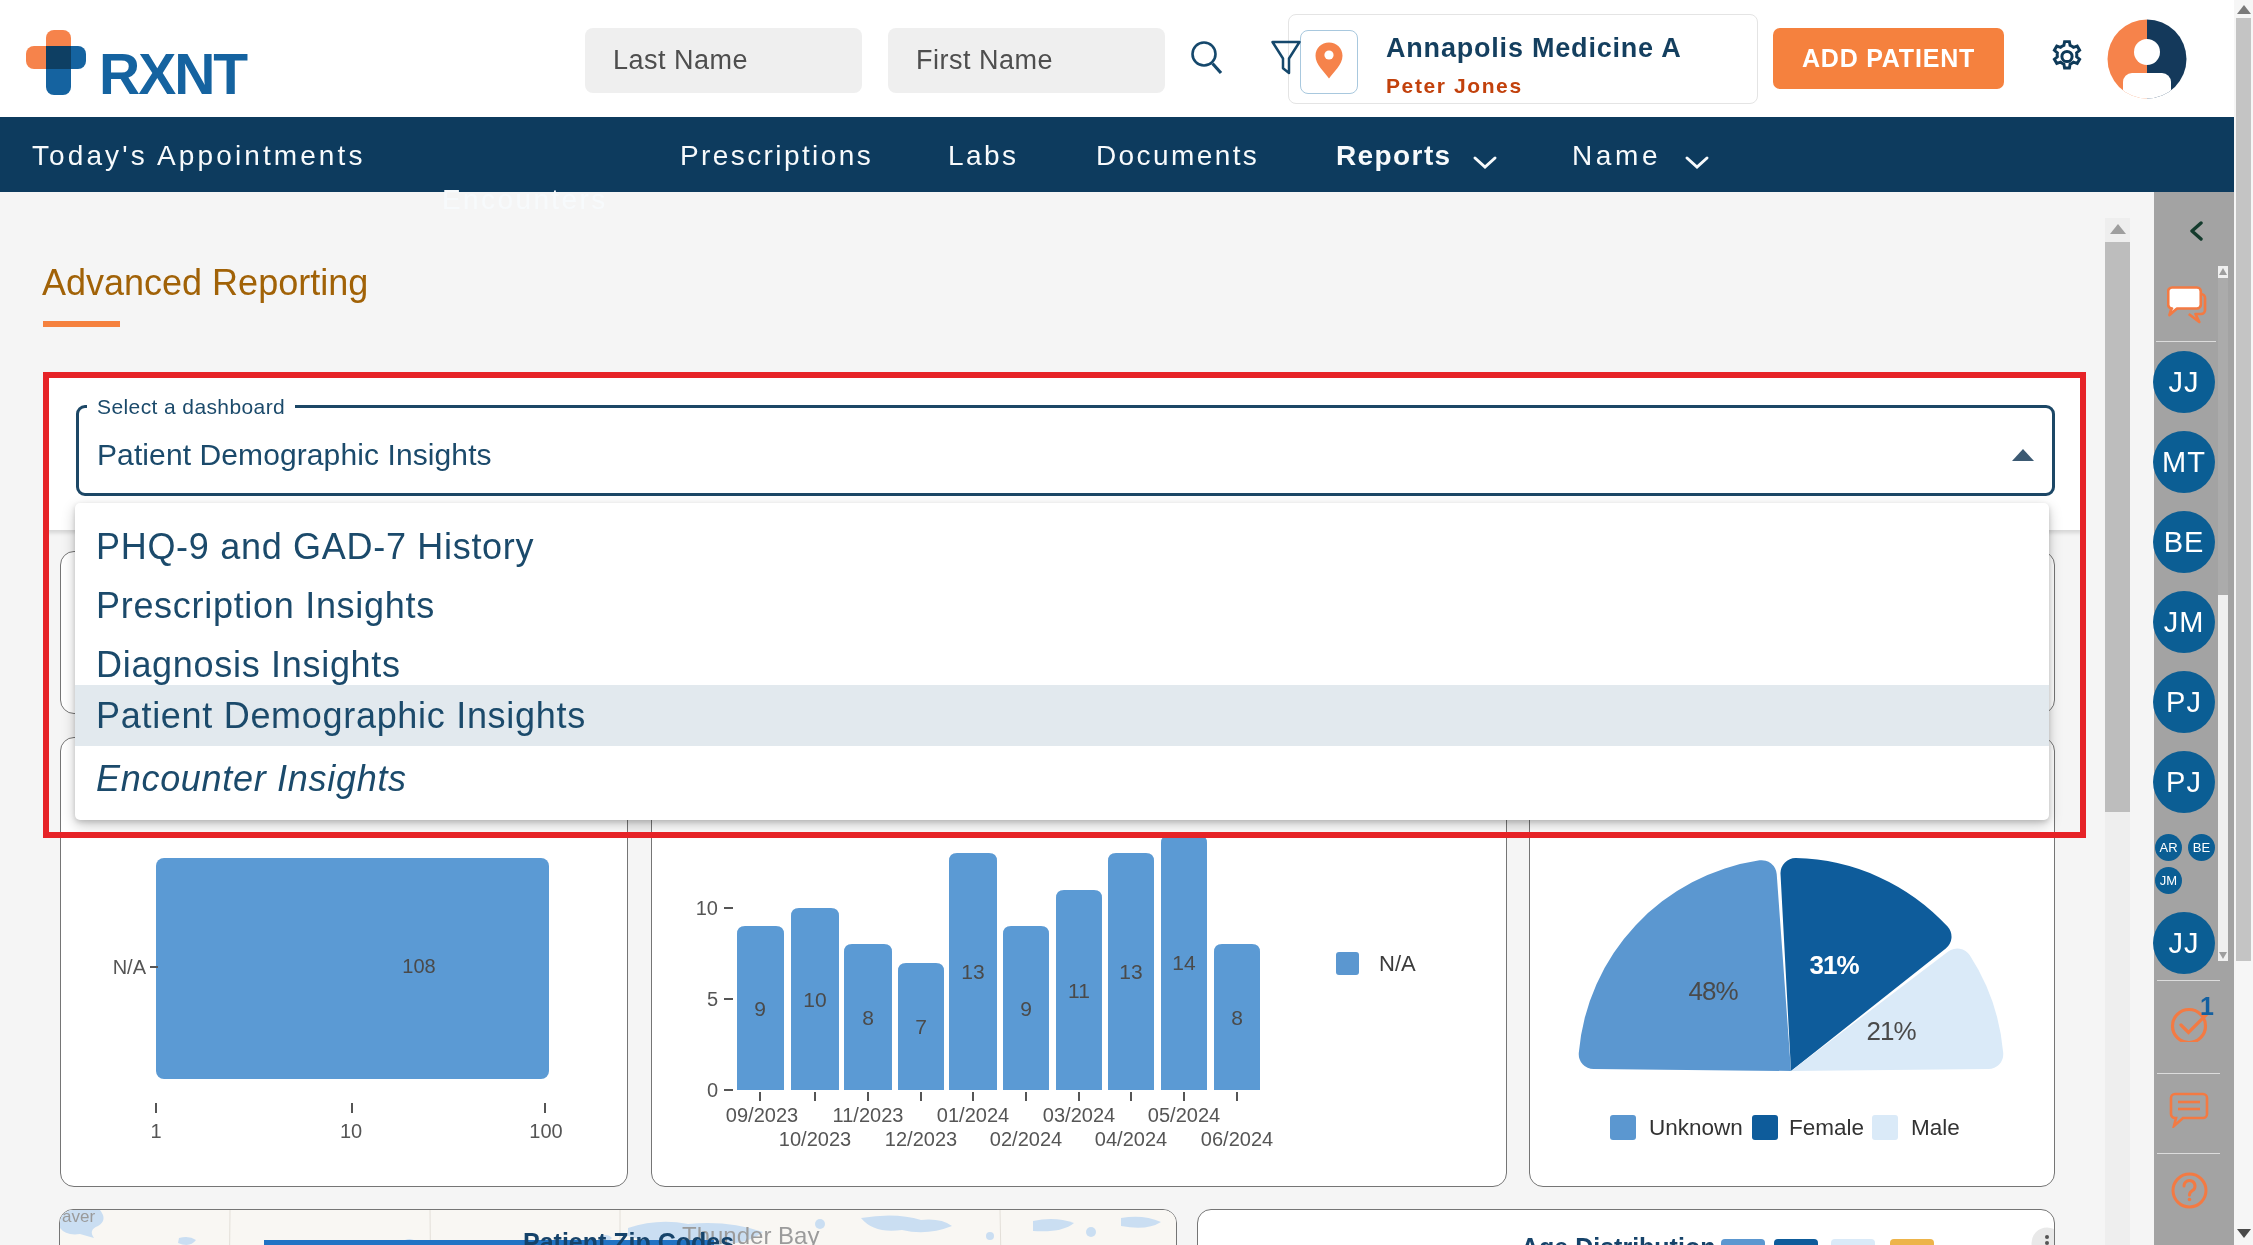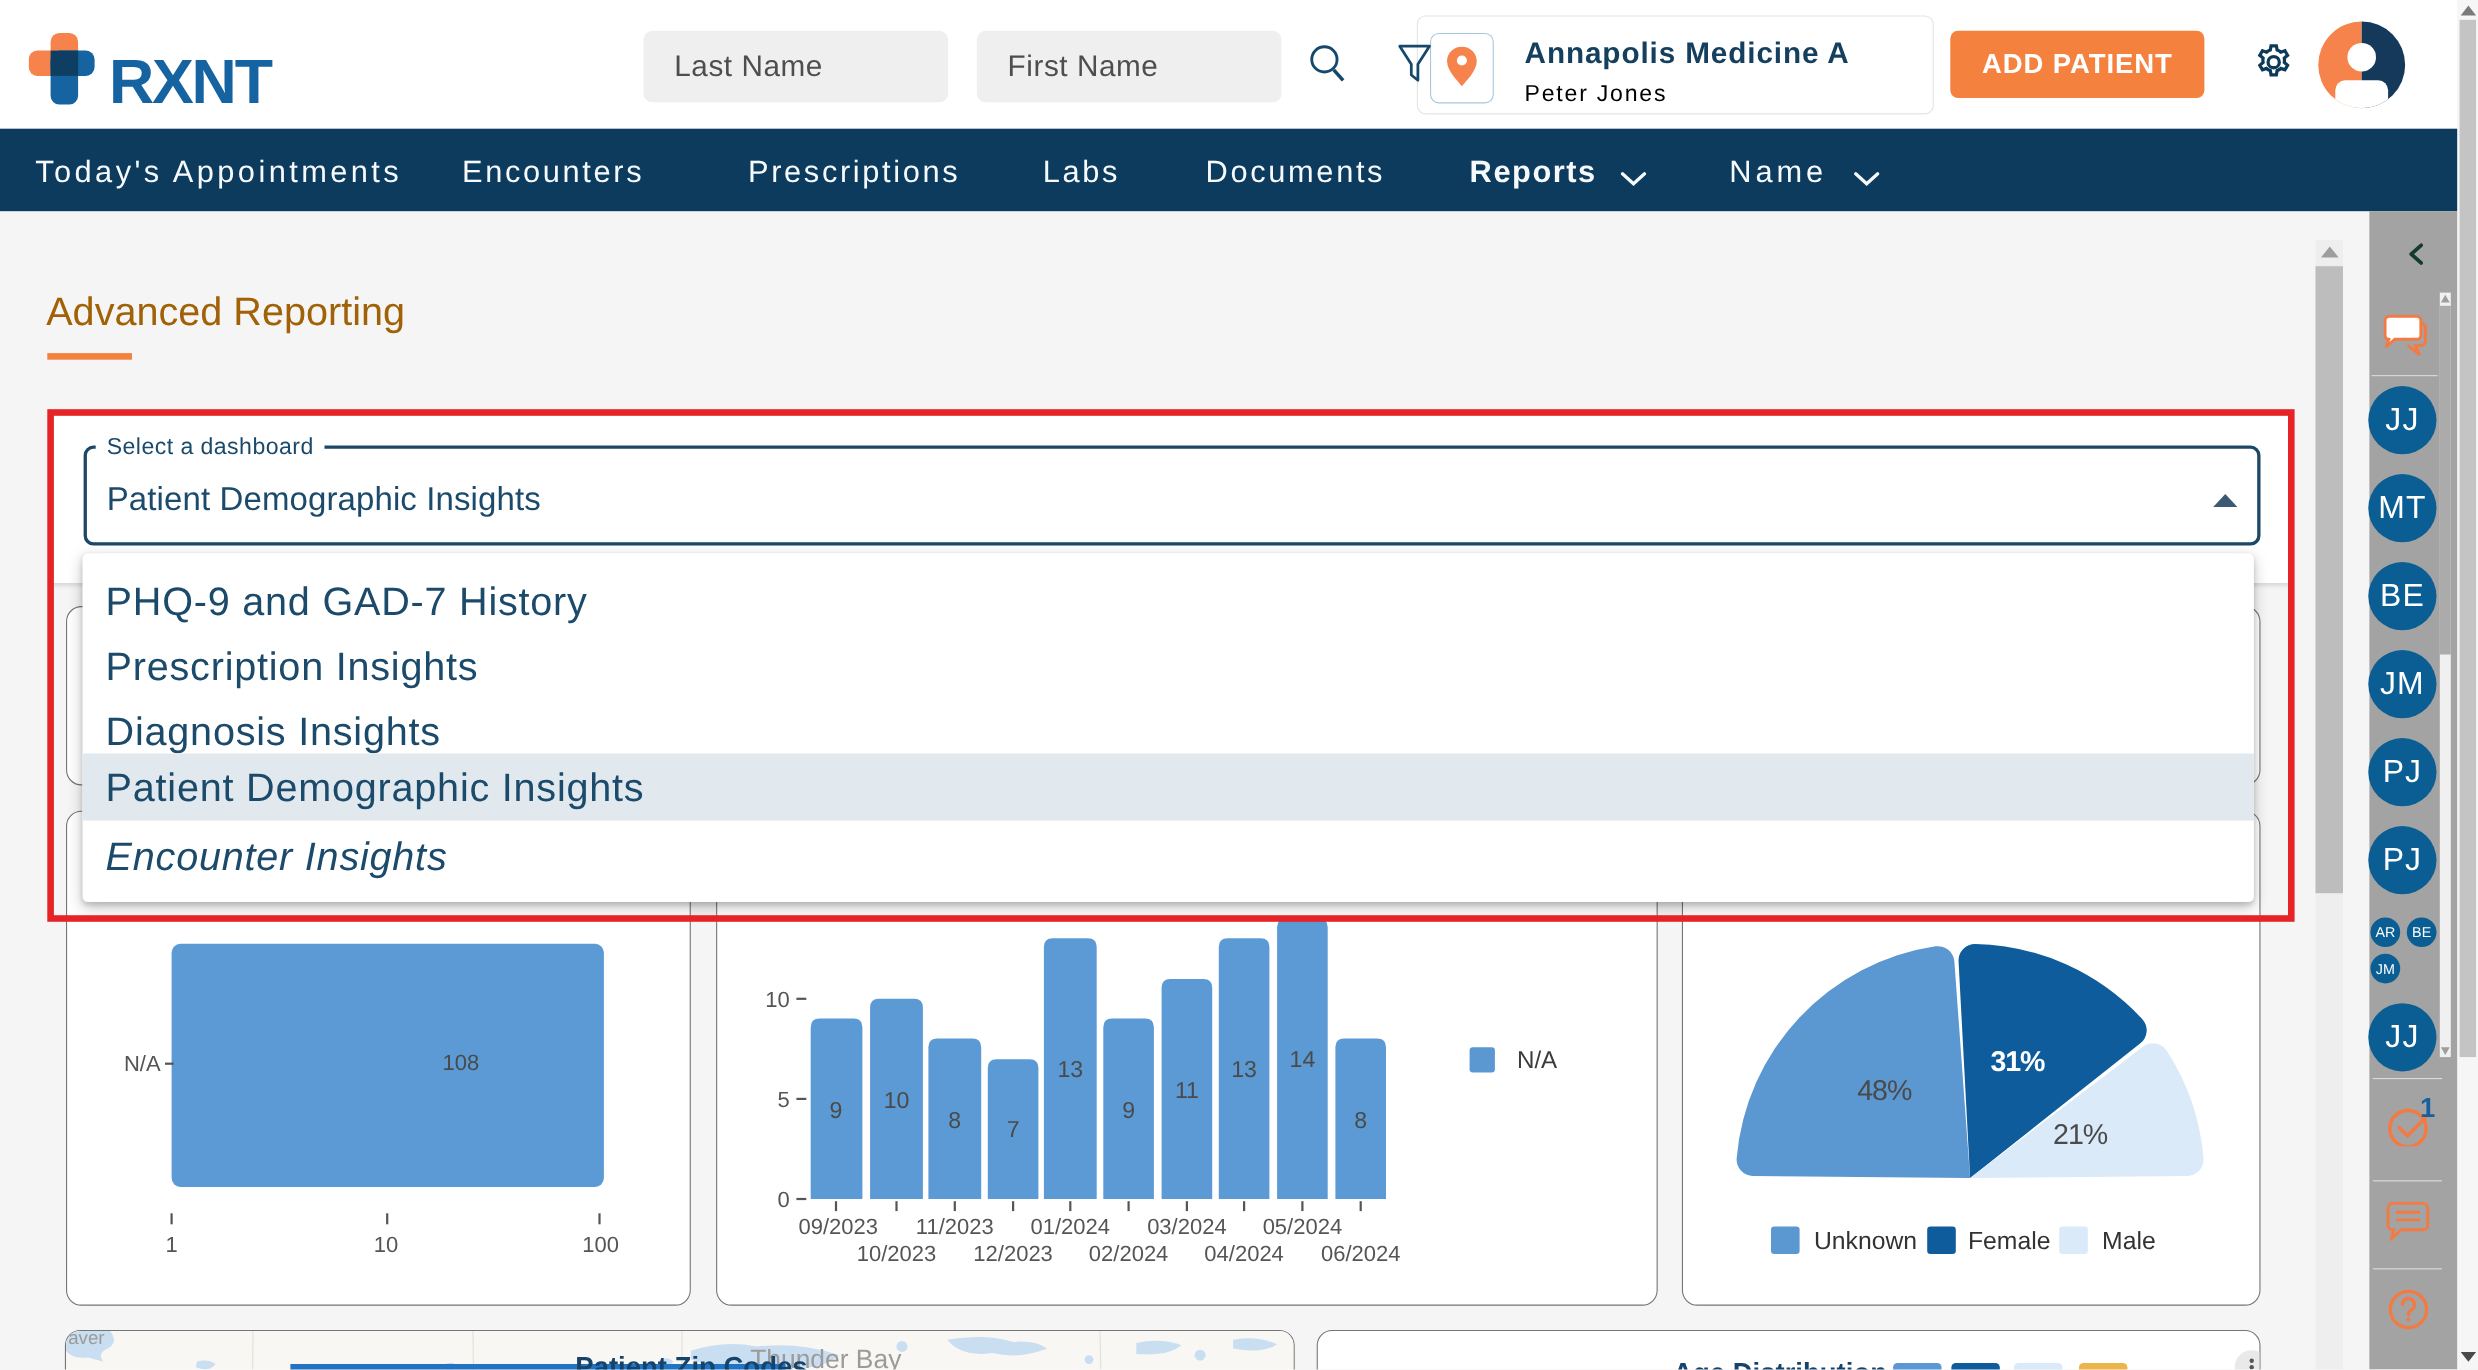--- a/index.html
+++ b/index.html
@@ -7,21 +7,21 @@
   body { font-family:"Liberation Sans", sans-serif; background:#f5f5f5; position:relative; }
   .abs { position:absolute; }
   
   #header { left:0; top:0; width:2234px; height:117px; background:#fff; }
   .inp { top:28px; height:65px; background:#efefef; border-radius:8px; color:#4e4e4e;
          font-size:27px; line-height:65px; padding-left:28px; letter-spacing:0.5px; }
   #practicebox { left:1288px; top:14px; width:470px; height:90px; background:#fff;
                  border:1px solid #e4e4e4; border-radius:8px; }
   #pinbox { left:11px; top:15px; width:58px; height:64px; border:1px solid #a8c8de; border-radius:8px; }
   .pname { left:97px; top:18px; font-size:27px; font-weight:bold; color:#143f5f; letter-spacing:0.8px; }
-  .puser { left:97px; top:59px; font-size:21px; color:#000000; letter-spacing:1.6px; }
+  .puser { left:97px; top:59px; font-size:21px; color:#c2410c; letter-spacing:1.6px;font-weight:bold; }
   #addpatient { left:1773px; top:28px; width:231px; height:61px; background:#f5813e; border-radius:7px;
                 color:#fff; font-size:25px; font-weight:bold; letter-spacing:0.8px; text-align:center; line-height:61px; }
   
   #nav { left:0; top:117px; width:2234px; height:75px; background:#0d3b5e; color:#f7fafc;
          font-size:28px; letter-spacing:2.4px; font-weight:500;}
   #nav .it { top:0; height:75px; line-height:77px; white-space:nowrap; }
   
   #title { left:42px; top:262px; font-size:36px; color:#a16207; }
   #titleline { left:43px; top:321px; width:77px; height:6px; background:#f5813e; }
   #toolbar { left:46px; top:375px; width:2037px; height:155px; background:#fff;
@@ -115,21 +115,21 @@
   <g clip-path="url(#avclip)">
     <rect x="0" y="0" width="40" height="80" fill="#f6834b"></rect>
     <rect x="40" y="0" width="40" height="80" fill="#14395b"></rect>
     <circle cx="40" cy="33" r="13" fill="#fff"></circle>
     <path d="M16,80 v-17 a9,9 0 0 1 9,-9 h30 a9,9 0 0 1 9,9 v17 Z" fill="#fff"></path>
   </g>
 </svg></div>
 
 <div class="abs" id="nav">
   <div class="abs it" style="left:32px; letter-spacing:3.1px;">Today's Appointments</div>
-  <div class="abs it" style="left:420px;">Encounters</div>
+  <div class="abs it" style="left:442px;margin-top:44px;">Encounters</div>
   <div class="abs it" style="left:680px;">Prescriptions</div>
   <div class="abs it" style="left:948px;">Labs</div>
   <div class="abs it" style="left:1096px;">Documents</div>
   <div class="abs it" style="left:1336px; font-weight:bold; letter-spacing:1.4px;">Reports</div>
   <div class="abs it" style="left:1572px; letter-spacing:3.6px;">Name</div>
   <div class="abs" id="nav-car1" style="left:1472px; top:29px;">
     <svg width="26" height="16" viewBox="0 0 26 16" fill="none" stroke="#f7fafc" stroke-width="3" stroke-linecap="round">
         <path d="M3,3 L13,12 L23,3"></path>
       </svg></div>
   <div class="abs" id="nav-car2" style="left:1684px; top:29px;">

